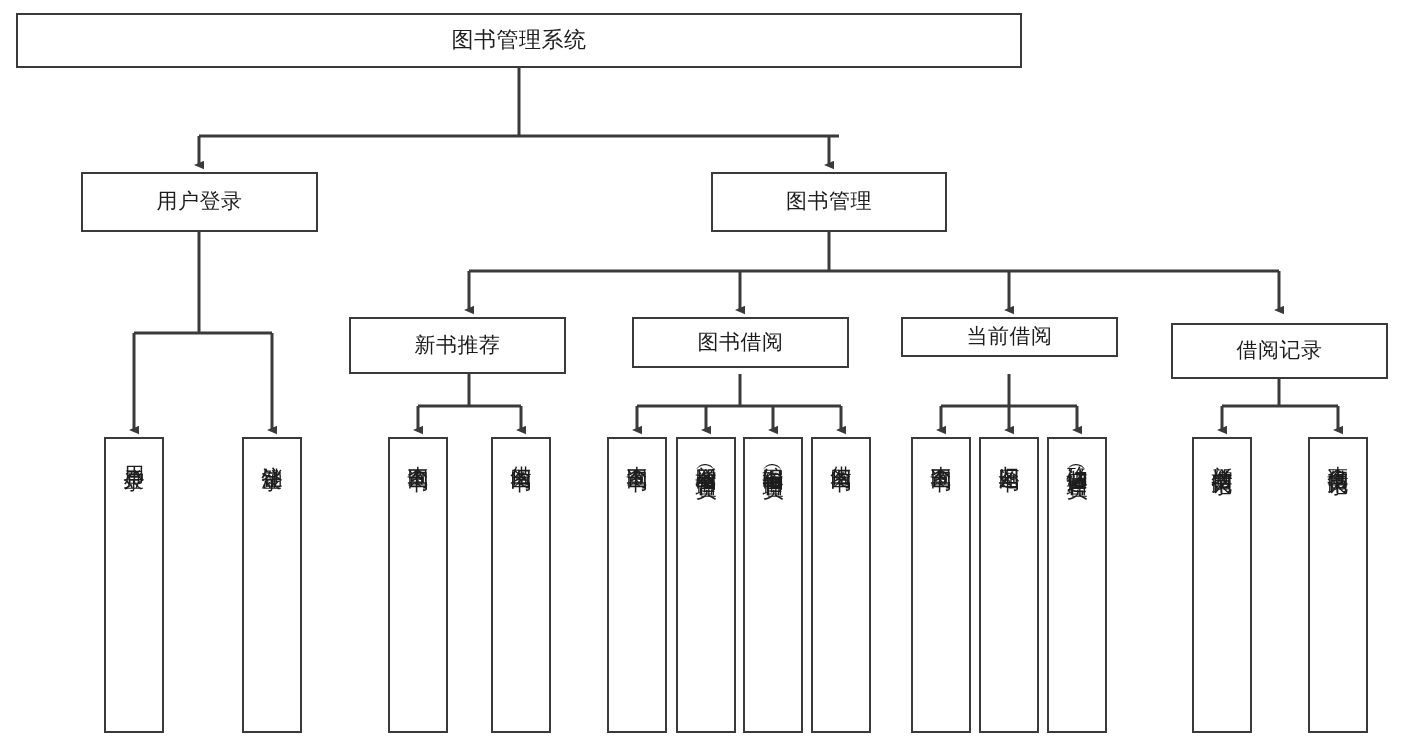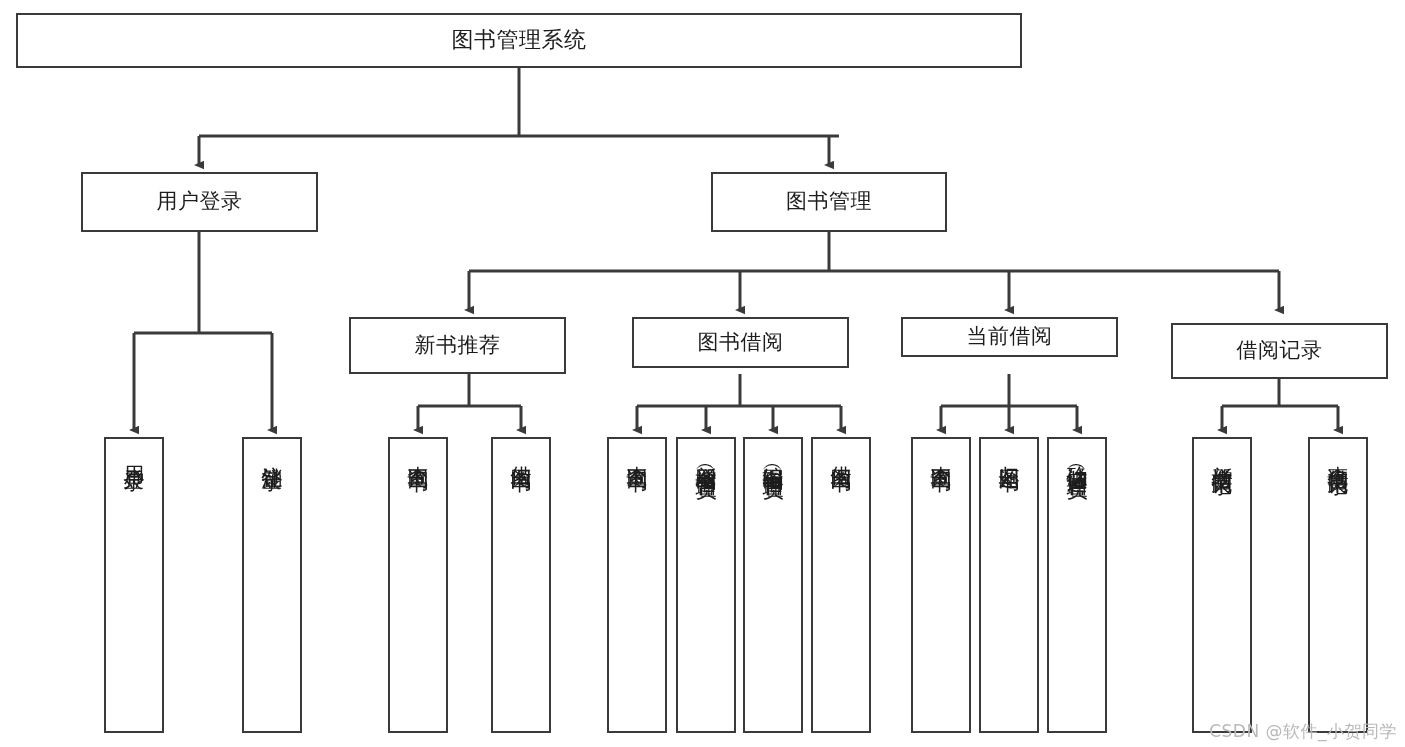--- a/index.html
+++ b/index.html
@@ -191,15 +191,14 @@
     <span class="node-label">确认归还（管理员）</span>
   </div>
 
   <div class="node vert" style="left:1192px; top:437px; width:60px; height:296px;">
     <span class="node-label">新增借阅记录</span>
   </div>
   <div class="node vert" style="left:1308px; top:437px; width:60px; height:296px;">
     <span class="node-label">查询借阅记录</span>
   </div>
 
-  <div id="watermark">CSDN @软件_小贺同学</div>
 
 </div>
 
 </body></html>

